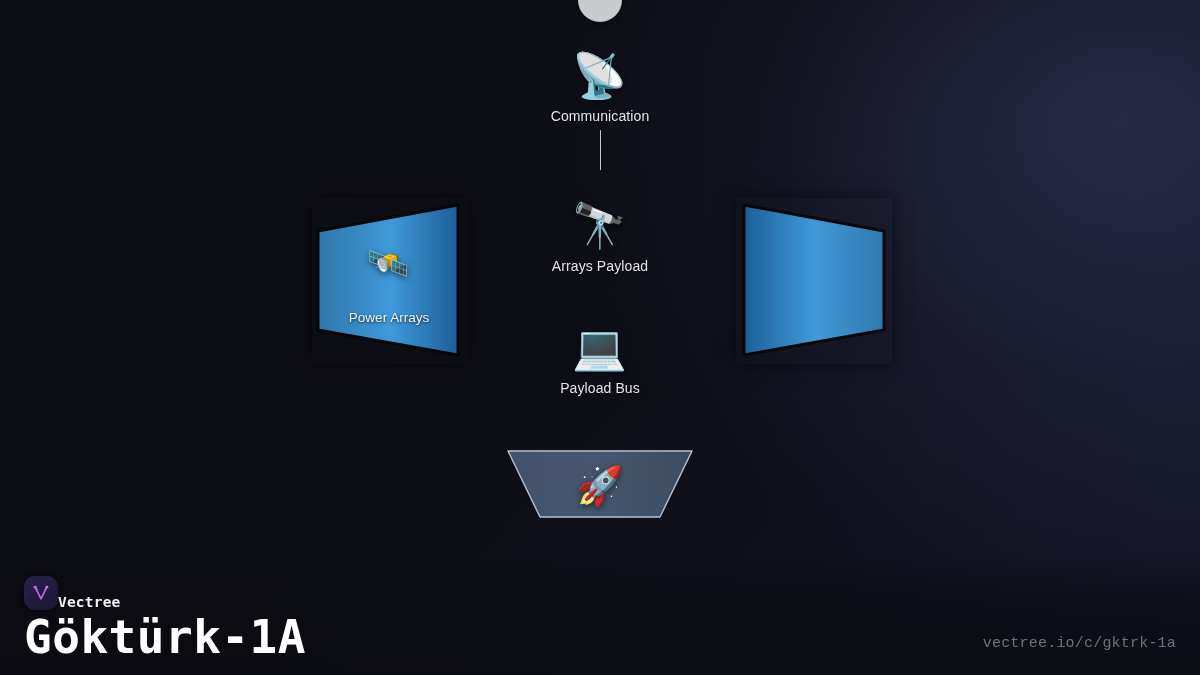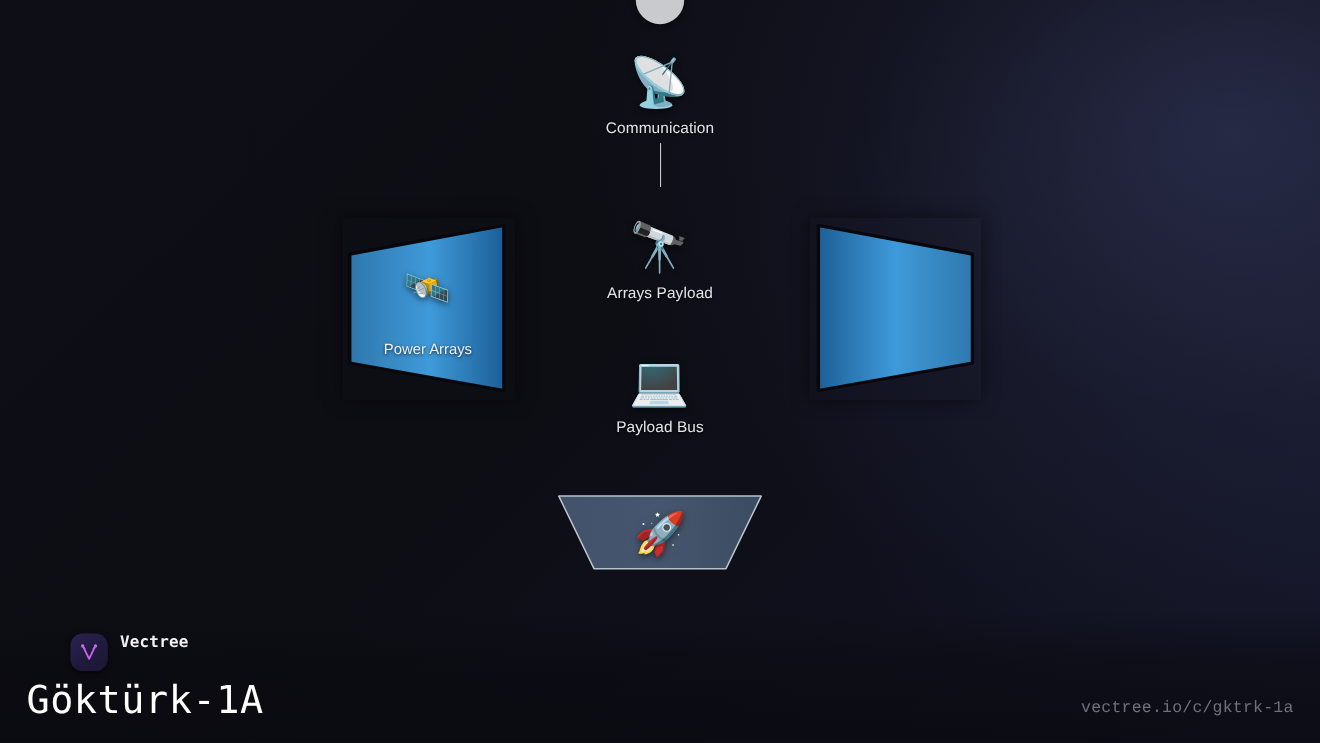--- a/index.html
+++ b/index.html
@@ -131,44 +131,43 @@
     pointer-events: none;
   }
   #footer {
     position: absolute;
     left: 24px;
     bottom: 18px;
     right: 24px;
   }
   #brand-row {
     display: flex;
-    align-items: flex-start;
-    gap: 11px;
+    align-items: flex-end;
+    gap: 0;
     margin-bottom: 7px;
-    margin-left: 40px;
   }
   #brand-logo {
     width: 34px; height: 34px;
     border-radius: 11px;
     background: linear-gradient(145deg, #2b2252 0%, #201a3d 55%, #1b1733 100%);
     display: flex; align-items: center; justify-content: center;
     box-shadow: 0 1px 4px rgba(0,0,0,0.6);
     flex: none;
   }
   #brand-name {
     font-family: "DejaVu Sans Mono", "Liberation Mono", monospace;
     font-size: 14.5px;
     font-weight: bold;
     color: #f2f2f6;
     letter-spacing: 0.2px;
   }
   #title {
     font-family: "DejaVu Sans Mono", "Liberation Mono", monospace;
-    font-size: 35px;
-    font-weight: normal;
+    font-size: 46px;
+    font-weight: bold;
     color: #ffffff;
     letter-spacing: 0.5px;
     line-height: 40px;
   }
   #url {
     position: absolute;
     right: 0;
     bottom: 5px;
     font-family: Liberation Mono, monospace;
     font-size: 15px;

